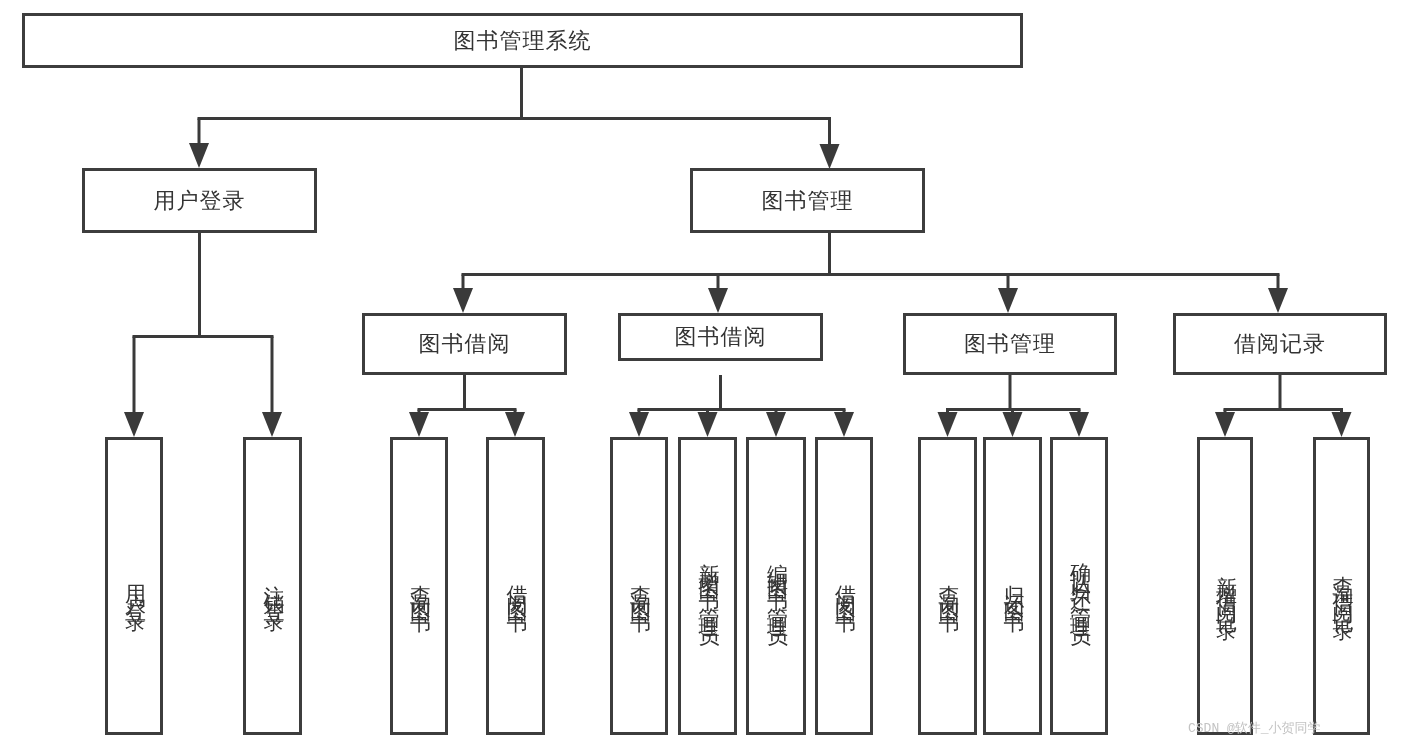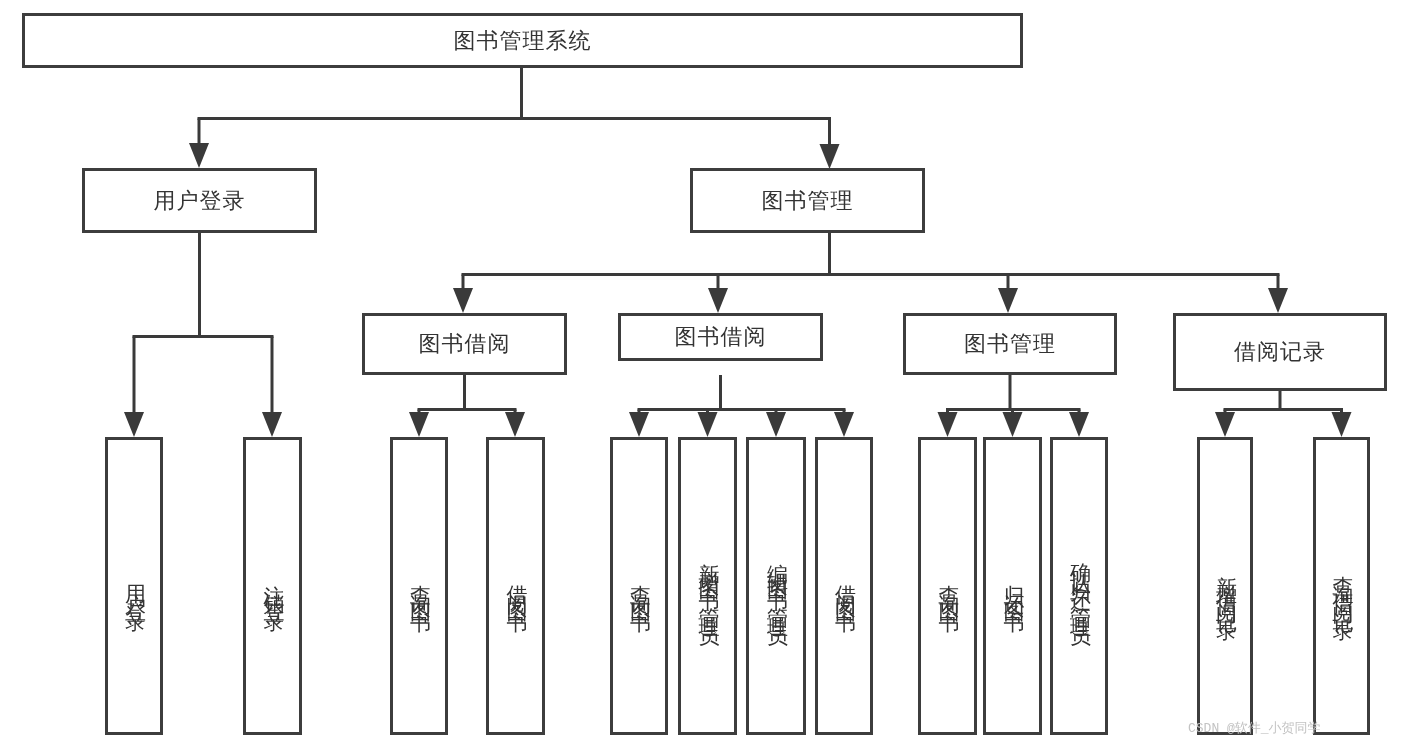--- a/index.html
+++ b/index.html
@@ -129,21 +129,21 @@
 
   <div class="node hbox" style="left:362px;top:313px;width:205px;height:62px">
     <span class="label">图书借阅</span>
   </div>
   <div class="node hbox" style="left:618px;top:313px;width:205px;height:48px">
     <span class="label">图书借阅</span>
   </div>
   <div class="node hbox" style="left:903px;top:313px;width:214px;height:62px">
     <span class="label">图书管理</span>
   </div>
-  <div class="node hbox" style="left:1173px;top:313px;width:214px;height:78px">
+  <div class="node hbox" style="left:1173px;top:313px;width:214px;height:62px">
     <span class="label">借阅记录</span>
   </div>
 
   <div class="node vbox" style="left:105px;top:437px;width:58px;height:298px">
     <span class="label">用户登录</span>
   </div>
   <div class="node vbox" style="left:243px;top:437px;width:59px;height:298px">
     <span class="label">注销登录</span>
   </div>
 

